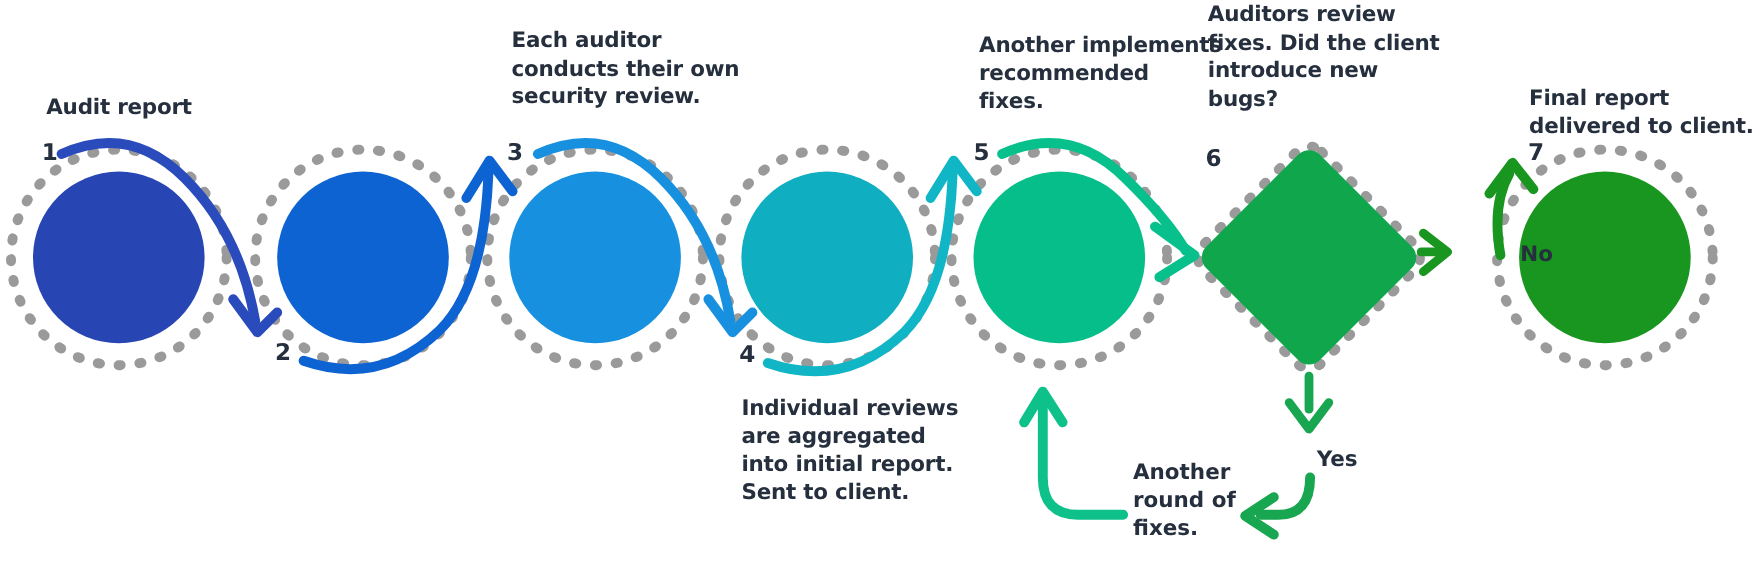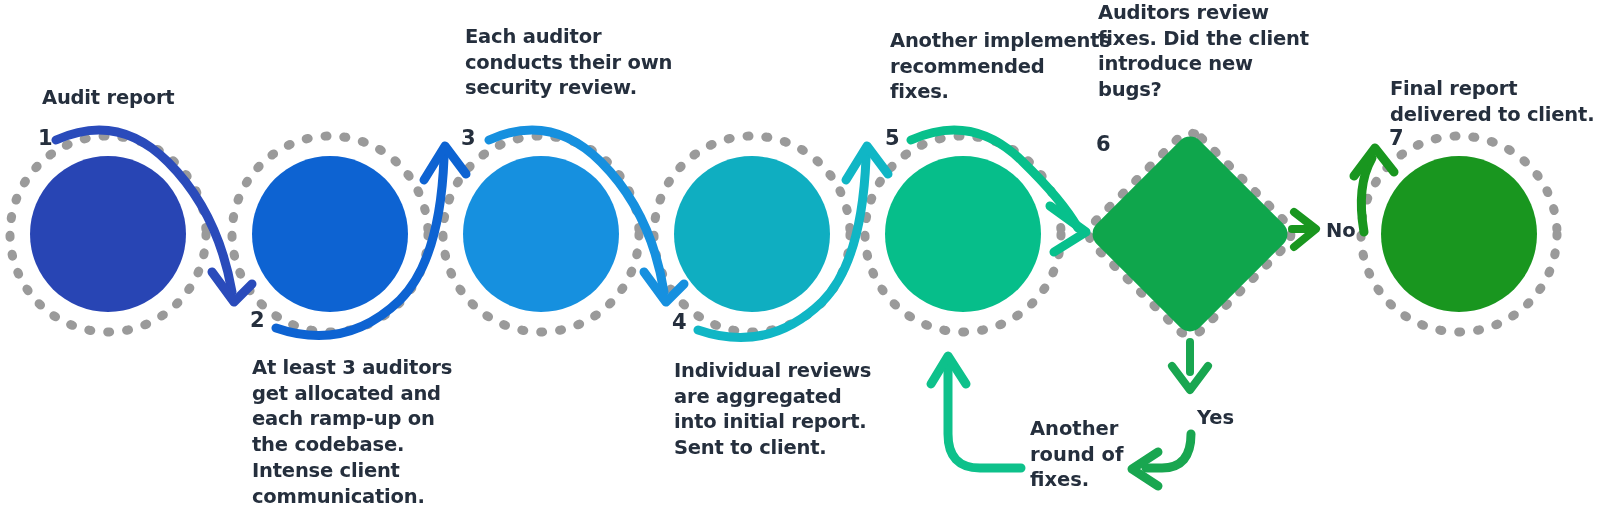--- a/index.html
+++ b/index.html
@@ -138,42 +138,36 @@
 
   <div class="step-number" style="left:38px;  top:128px;">1</div>
   <div class="step-number" style="left:250px; top:310px;">2</div>
   <div class="step-number" style="left:461px; top:128px;">3</div>
   <div class="step-number" style="left:672px; top:312px;">4</div>
   <div class="step-number" style="left:885px; top:128px;">5</div>
   <div class="step-number" style="left:1096px;top:134px;">6</div>
   <div class="step-number" style="left:1389px;top:128px;">7</div>
 
   <div class="flow-label" style="left:42px;   top:85px;">Audit report</div>
-  <div class="flow-label" style="left:252px;  top:355px;">At least 3 auditors
-get allocated and
-each ramp-up on
-the codebase.
-Intense client
-communication.</div>
   <div class="flow-label" style="left:674px;  top:358px;">Individual reviews
 are aggregated
 into initial report.
 Sent to client.</div>
   <div class="flow-label" style="left:465px;  top:24px;">Each auditor
 conducts their own
 security review.</div>
   <div class="flow-label" style="left:890px;  top:28px;">Another implements
 recommended
 fixes.</div>
   <div class="flow-label" style="left:1098px; top:0px;">Auditors review
 fixes. Did the client
 introduce new
 bugs?</div>
   <div class="flow-label" style="left:1390px; top:76px;">Final report
 delivered to client.</div>
 
-  <div class="branch-label" style="left:1326px; top:218px;">No</div>
+  <div class="branch-label" style="left:1382px; top:218px;">No</div>
   <div class="branch-label" style="left:1197px; top:405px;">Yes</div>
   <div class="branch-label" style="left:1030px; top:416px;">Another
 round of
 fixes.</div>
 
 </div>
 
 </body></html>

